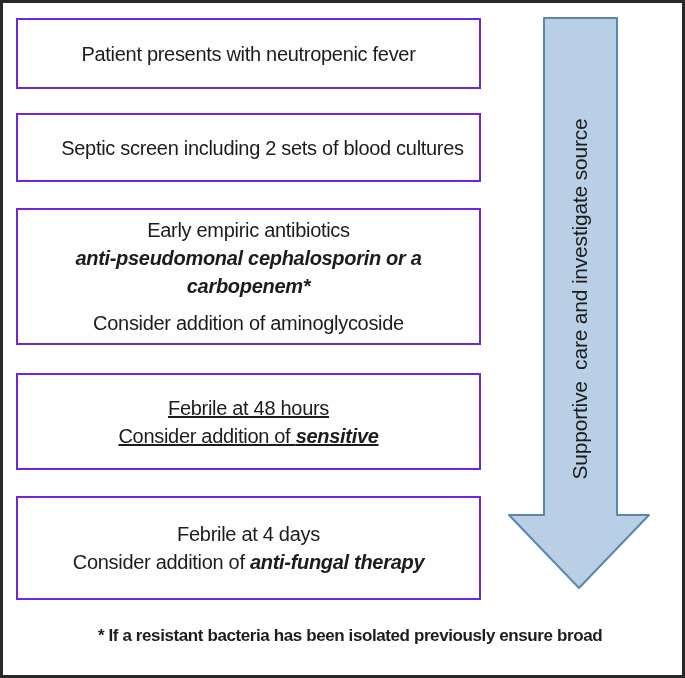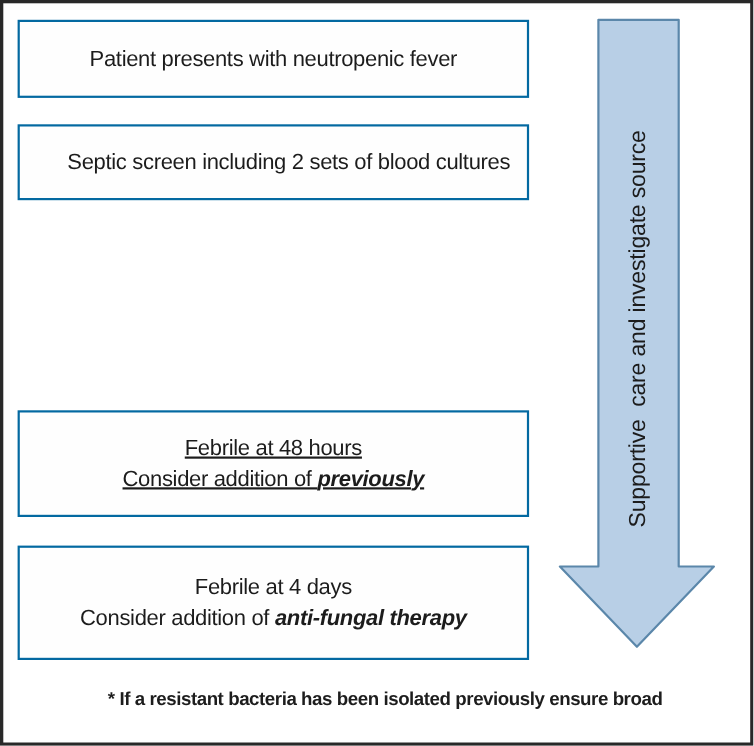--- a/index.html
+++ b/index.html
@@ -9,21 +9,21 @@
     width:685px; height:678px;
     background:#ffffff;
     border:3px solid #282828;
     font-family:"Liberation Sans", sans-serif;
     color:#1c1c1c;
     overflow:hidden;
   }
   .flow-box {
     position:absolute;
     left:13px; width:465px;
-    border:2px solid #0369a1;
+    border:2px solid #6d28d9;
     background:#fefefe;
     display:flex; flex-direction:column;
     align-items:center; justify-content:center;
     text-align:center;
     font-size:20px; line-height:28px;
     letter-spacing:-0.3px;
   }
   #box-1 { top:15px;  height:71px; }
   #box-2 { top:110px; height:69px;padding-left:28px; }
   #box-3 { top:205px; height:137px; }
@@ -54,27 +54,41 @@
       <span>Patient presents with neutropenic fever</span>
     </div>
   </div>
 
   <div id="box-2" class="flow-box">
     <div>
       <span>Septic screen including 2 sets of blood cultures</span>
     </div>
   </div>
 
+  <div id="box-3" class="flow-box">
+    <div>
+      <span>Early empiric antibiotics</span>
+    </div>
+    <div>
+      <span class="bi">anti-pseudomonal cephalosporin or a</span>
+    </div>
+    <div>
+      <span class="bi">carbopenem*</span>
+    </div>
+    <div class="gap-before">
+      <span>Consider addition of aminoglycoside</span>
+    </div>
+  </div>
 
   <div id="box-4" class="flow-box">
     <div>
       <span>Febrile at 48 hours</span>
     </div>
     <div>
-      <span>Consider addition of </span><span class="bi">previously</span>
+      <span>Consider addition of </span><span class="bi">sensitive</span>
     </div>
   </div>
 
   <div id="box-5" class="flow-box">
     <div>
       <span>Febrile at 4 days</span>
     </div>
     <div>
       <span>Consider addition of </span><span class="bi">anti-fungal therapy</span>
     </div>

